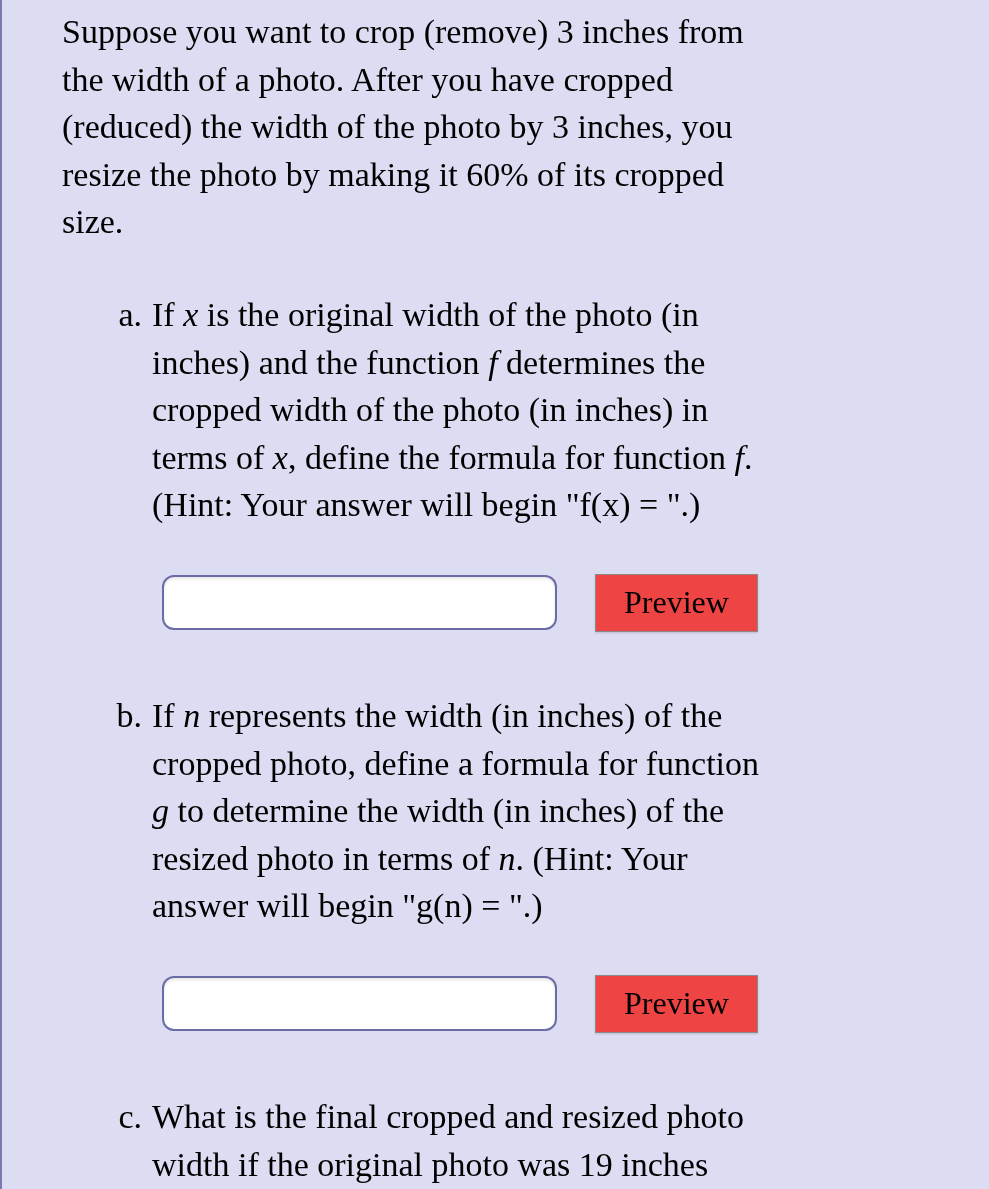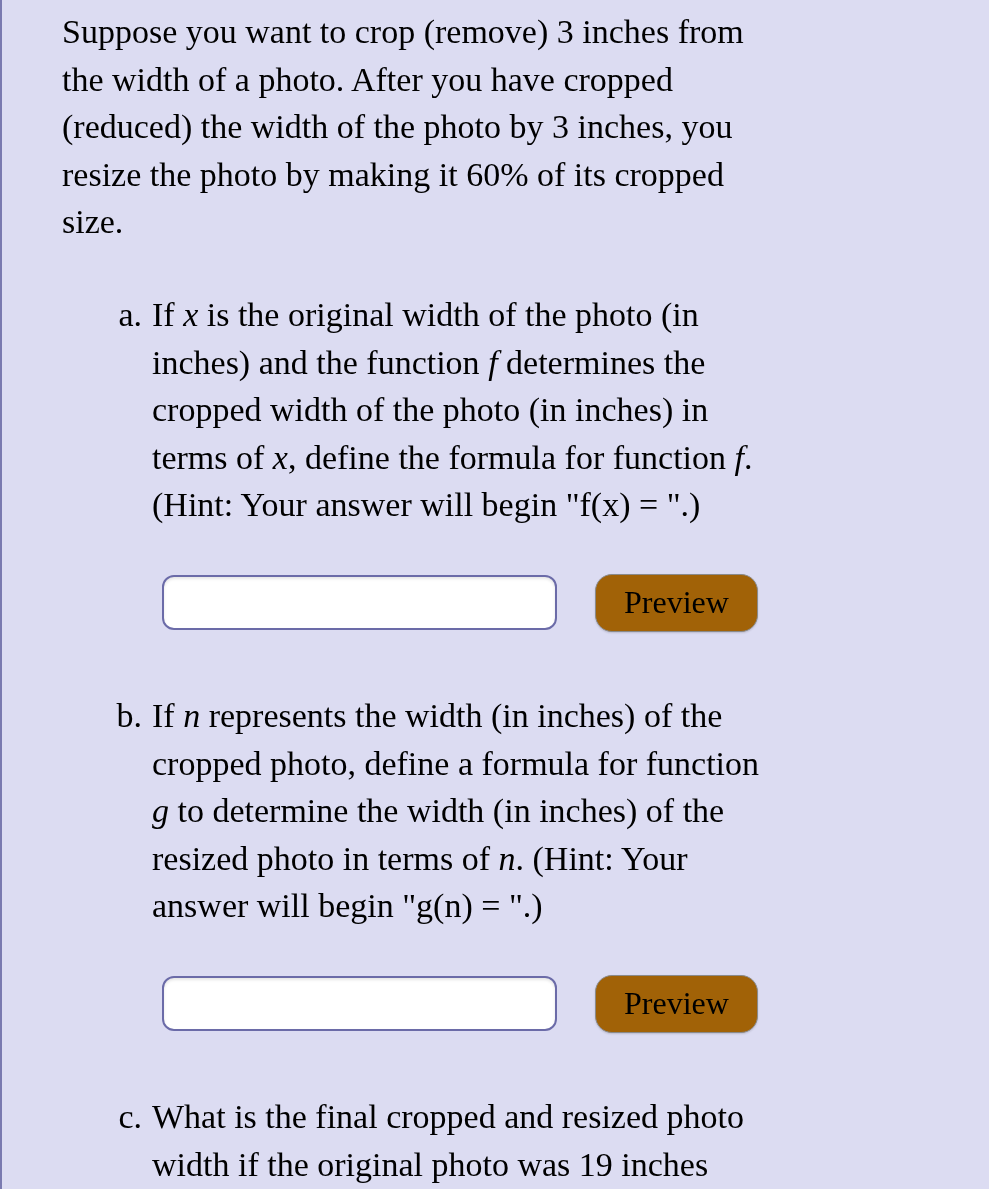--- a/index.html
+++ b/index.html
@@ -64,23 +64,23 @@
     font-size: 28px;
     padding: 0 12px;
     box-sizing: border-box;
     box-shadow: inset 0 2px 3px rgba(0,0,0,0.1);
   }
   .preview-btn {
     height: 58px;
     padding: 0 28px;
     font-size: 32px;
     font-family: "Times New Roman", Times, serif;
-    background: #a16207;
+    background: #ef4444;
     border: 1px solid #8a8a8a;
-    border-radius: 17px;
+    border-radius: 0;
     cursor: pointer;
     color: #000;
     box-shadow: 0 1px 2px rgba(0,0,0,0.15);
   }
 </style>
 </head>
 <body>
 
 <div class="page">
 

